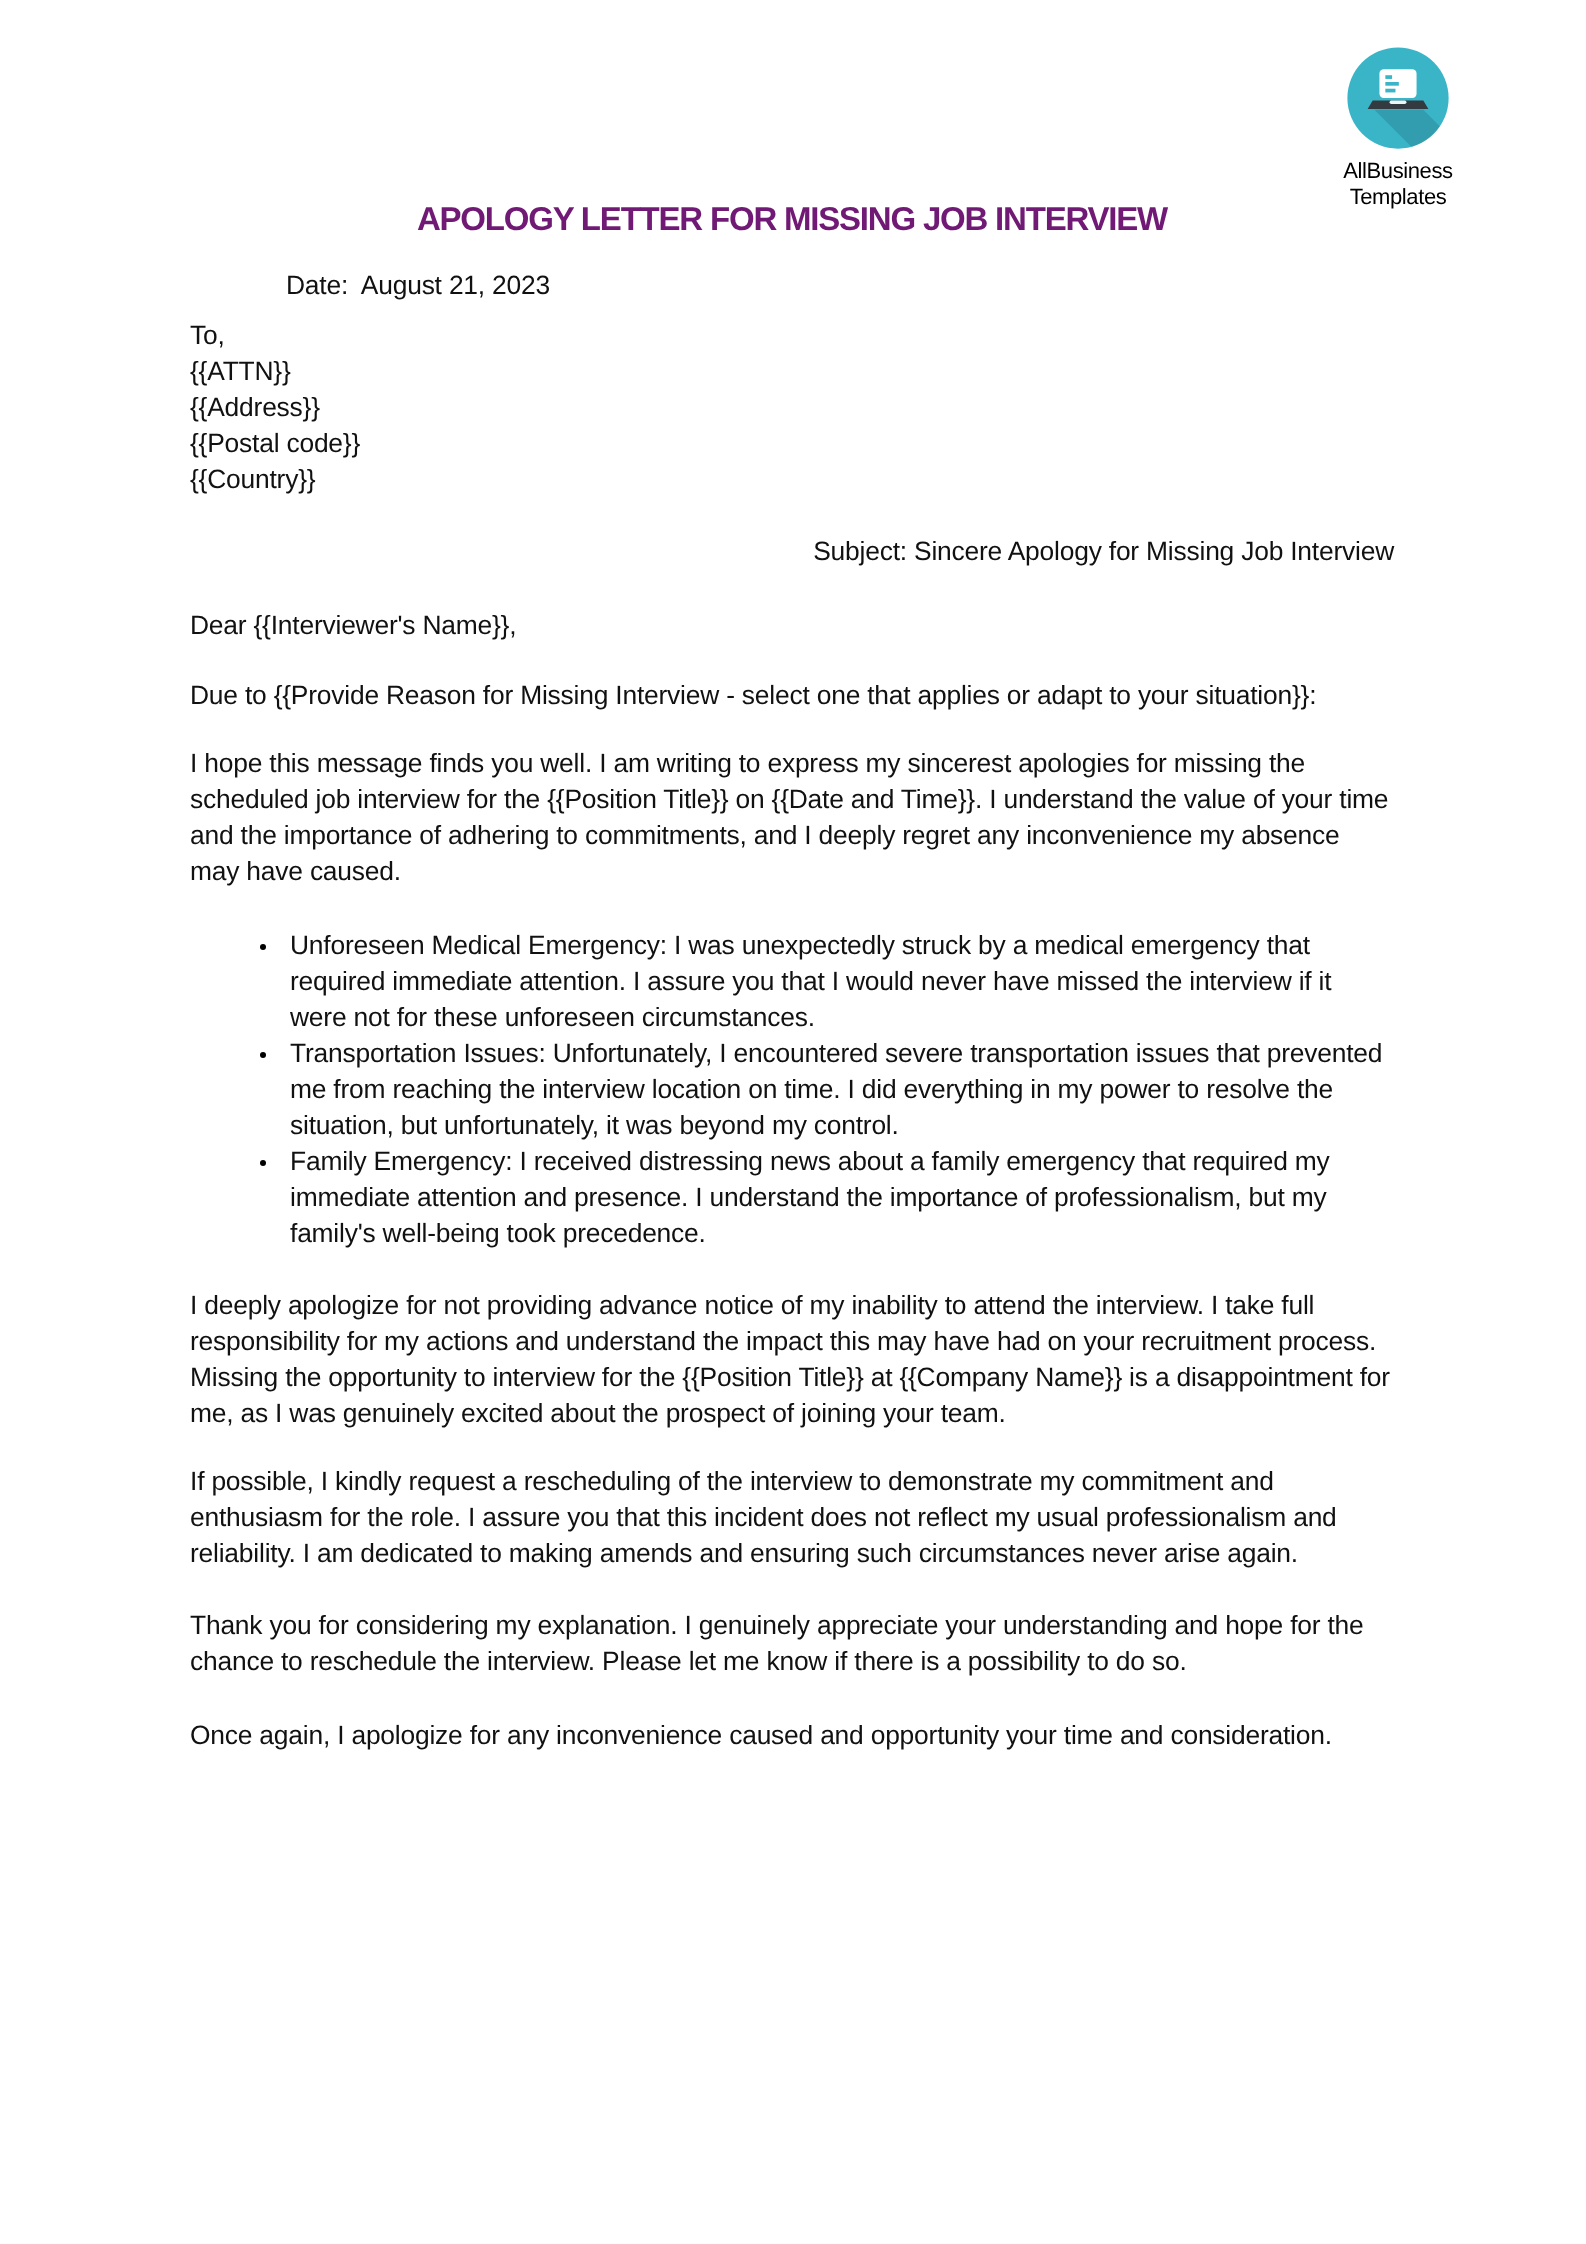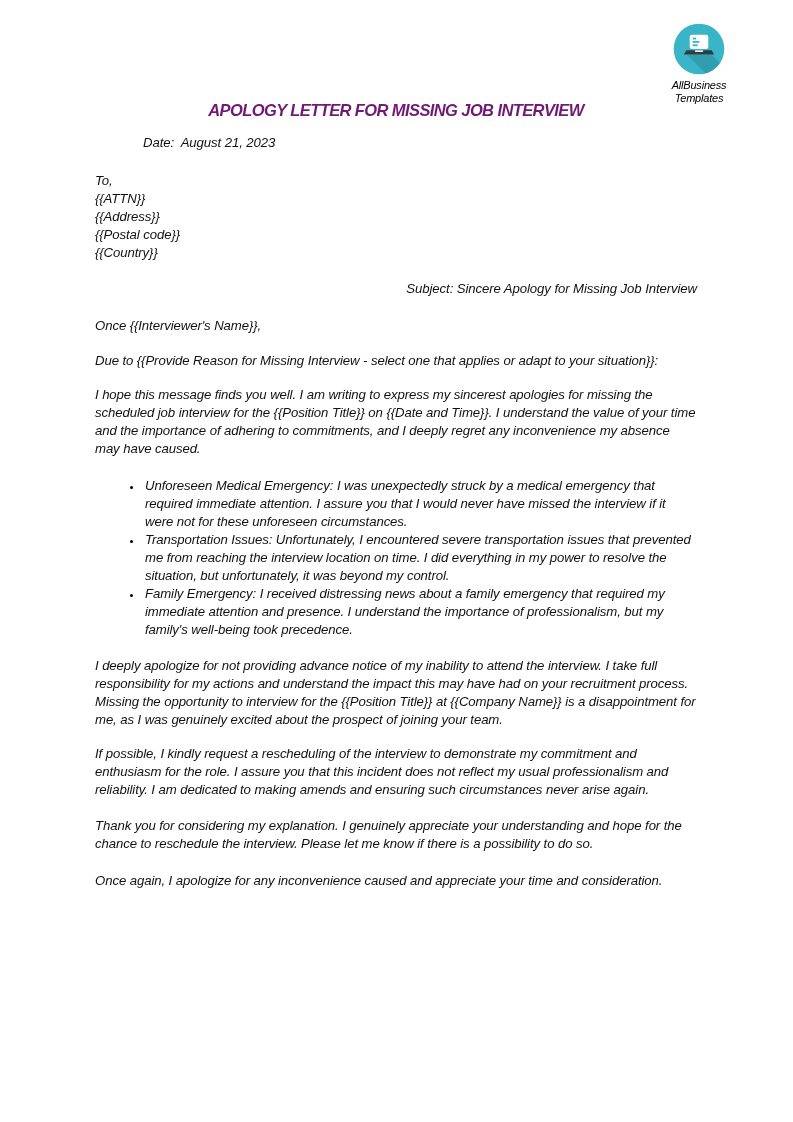--- a/index.html
+++ b/index.html
@@ -5,21 +5,20 @@
   html, body { margin: 0; padding: 0; background: #ffffff; }
   .page {
     position: relative;
     width: 793px;
     height: 890px;
     margin: 0 auto;
     background: #ffffff;
     font-family: "Liberation Sans", sans-serif;
     color: #111111;
     overflow: hidden;
-    font-style: italic;
   }
   
   .logo {
     position: absolute;
     top: 22px;
     right: 38px;
     width: 112px;
     text-align: center;
     line-height: 12.5px;
   }
@@ -40,21 +39,21 @@
   }
   .title {
     font-size: 16.5px;
     font-weight: 700;
     letter-spacing: -0.6px;
     text-align: center;
     line-height: 22px;
     color: #701a75;
   }
   .date-line { margin-top: 13px; white-space: pre-wrap; margin-left: 48px; }
-  .recipient-block { margin-top: 20px; }
+  .recipient-block { margin-top: 7px; }
   .subject-line { margin-top: 18px; text-align: right; }
   .salutation { margin-top: 19px; }
   .para { margin: 0; }
   .p1 { margin-top: 16px; }
   .reason-intro { margin-top: 17px; }
   ul.bullet-list {
     margin: 19px 0 0 0;
     padding: 0 0 0 48px;
     list-style: disc outside;
   }
@@ -120,39 +119,39 @@
     <div class="recipient-block">
       <div>To,</div>
       <div>{{ATTN}}</div>
       <div>{{Address}}</div>
       <div>{{Postal code}}</div>
       <div>{{Country}}</div>
     </div>
 
     <div class="subject-line">Subject: Sincere Apology for Missing Job Interview</div>
 
-    <div class="salutation">Once {{Interviewer's Name}},</div>
+    <div class="salutation">Dear {{Interviewer's Name}},</div>
 
     <p class="para reason-intro">Due to {{Provide Reason for Missing Interview - select one that applies or adapt to your situation}}:</p>
 
     <p class="para p1">I hope this message finds you well. I am writing to express my sincerest apologies for missing the scheduled job interview for the {{Position Title}} on {{Date and Time}}. I understand the value of your time and the importance of adhering to commitments, and I deeply regret any inconvenience my absence may have caused.</p>
 
     <ul class="bullet-list">
       <li>Unforeseen Medical Emergency: I was unexpectedly struck by a medical emergency that required immediate attention. I assure you that I would never have missed the interview if it were not for these unforeseen circumstances.</li>
       <li>Transportation Issues: Unfortunately, I encountered severe transportation issues that prevented me from reaching the interview location on time. I did everything in my power to resolve the situation, but unfortunately, it was beyond my control.</li>
       <li>Family Emergency: I received distressing news about a family emergency that required my immediate attention and presence. I understand the importance of professionalism, but my family's well-being took precedence.</li>
     </ul>
 
     <p class="para p2">I deeply apologize for not providing advance notice of my inability to attend the interview. I take full responsibility for my actions and understand the impact this may have had on your recruitment process. Missing the opportunity to interview for the {{Position Title}} at {{Company Name}} is a disappointment for me, as I was genuinely excited about the prospect of joining your team.</p>
 
     <p class="para p3">If possible, I kindly request a rescheduling of the interview to demonstrate my commitment and enthusiasm for the role. I assure you that this incident does not reflect my usual professionalism and reliability. I am dedicated to making amends and ensuring such circumstances never arise again.</p>
 
     <p class="para p4">Thank you for considering my explanation. I genuinely appreciate your understanding and hope for the chance to reschedule the interview. Please let me know if there is a possibility to do so.</p>
 
-    <p class="para p5">Once again, I apologize for any inconvenience caused and appreciate your time and consideration.</p>
+    <p class="para p5">Once again, I apologize for any inconvenience caused and opportunity your time and consideration.</p>
 
     <div class="closing">Yours sincerely,</div>
 
     <div class="signature-placeholder">{{Unforeseen}}</div>
 
     <div class="sig-rule"></div>
     <div class="sig-name">{{Formal Name}} {{Title}}</div>
   </div>
 
   <div class="page-footer">Page 1 of 5</div>

